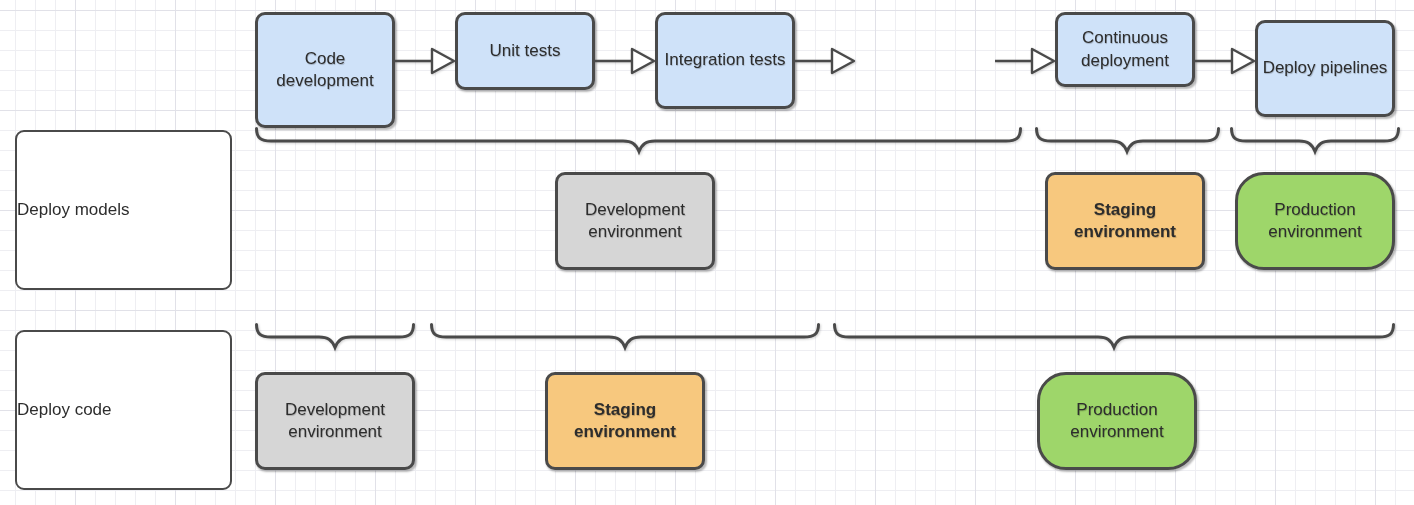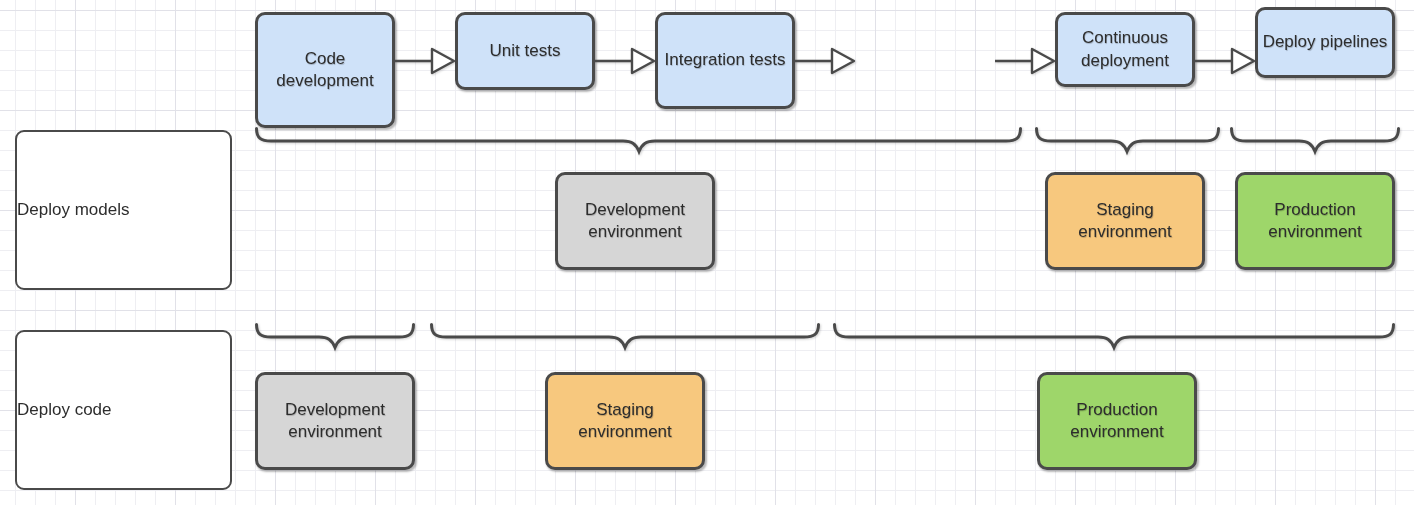--- a/index.html
+++ b/index.html
@@ -24,22 +24,22 @@
     text-align:center;
     border:3px solid #4a4a4a;
     border-radius:10px;
     font-size:17px;line-height:1.32;color:#2d2d2d;
     padding:4px;
     box-shadow:1.5px 2px 2px rgba(0,0,0,0.28);
     text-shadow:0.6px 0.8px 0.8px rgba(0,0,0,0.22);
   }
   .node.blue{background:#cfe2f9;}
   .node.gray{background:#d6d6d6;}
-  .node.orange{background:#f7c87e;}
-  .node.green{background:#9ed66a;}
+  .node.orange{background:#f7c87e;font-weight:bold;}
+  .node.green{background:#9ed66a;border-radius:29px;}
   .rowlabel{
     position:absolute;
     box-sizing:border-box;
     display:flex;align-items:center;justify-content:flex-start;
     text-align:center;
     background:#ffffff;
     border:2px solid #4a4a4a;
     border-radius:9px;
     font-size:17px;color:#2d2d2d;
   }
@@ -62,21 +62,21 @@
   </div>
   <div class="node blue" style="left:455px;top:12px;width:140px;height:78px">
     <span>Unit tests</span>
   </div>
   <div class="node blue" style="left:655px;top:12px;width:140px;height:97px">
     <span>Integration tests</span>
   </div>
   <div class="node blue" style="left:1055px;top:12px;width:140px;height:75px">
     <span>Continuous deployment</span>
   </div>
-  <div class="node blue" style="left:1255px;top:7px;width:140px;height:71px">
+  <div class="node blue" style="left:1255px;top:20px;width:140px;height:97px">
     <span>Deploy pipelines</span>
   </div>
 
   <svg class="connector" style="left:393px;top:47px" width="64" height="28">
     <line x1="2" y1="14" x2="39" y2="14" stroke-width="2.6"></line>
     <polygon points="39,2 61,14 39,26" fill="#ffffff" stroke-width="2.4" stroke-linejoin="round"></polygon>
   </svg>
   <svg class="connector" style="left:593px;top:47px" width="64" height="28">
     <line x1="2" y1="14" x2="39" y2="14" stroke-width="2.6"></line>
     <polygon points="39,2 61,14 39,26" fill="#ffffff" stroke-width="2.4" stroke-linejoin="round"></polygon>

